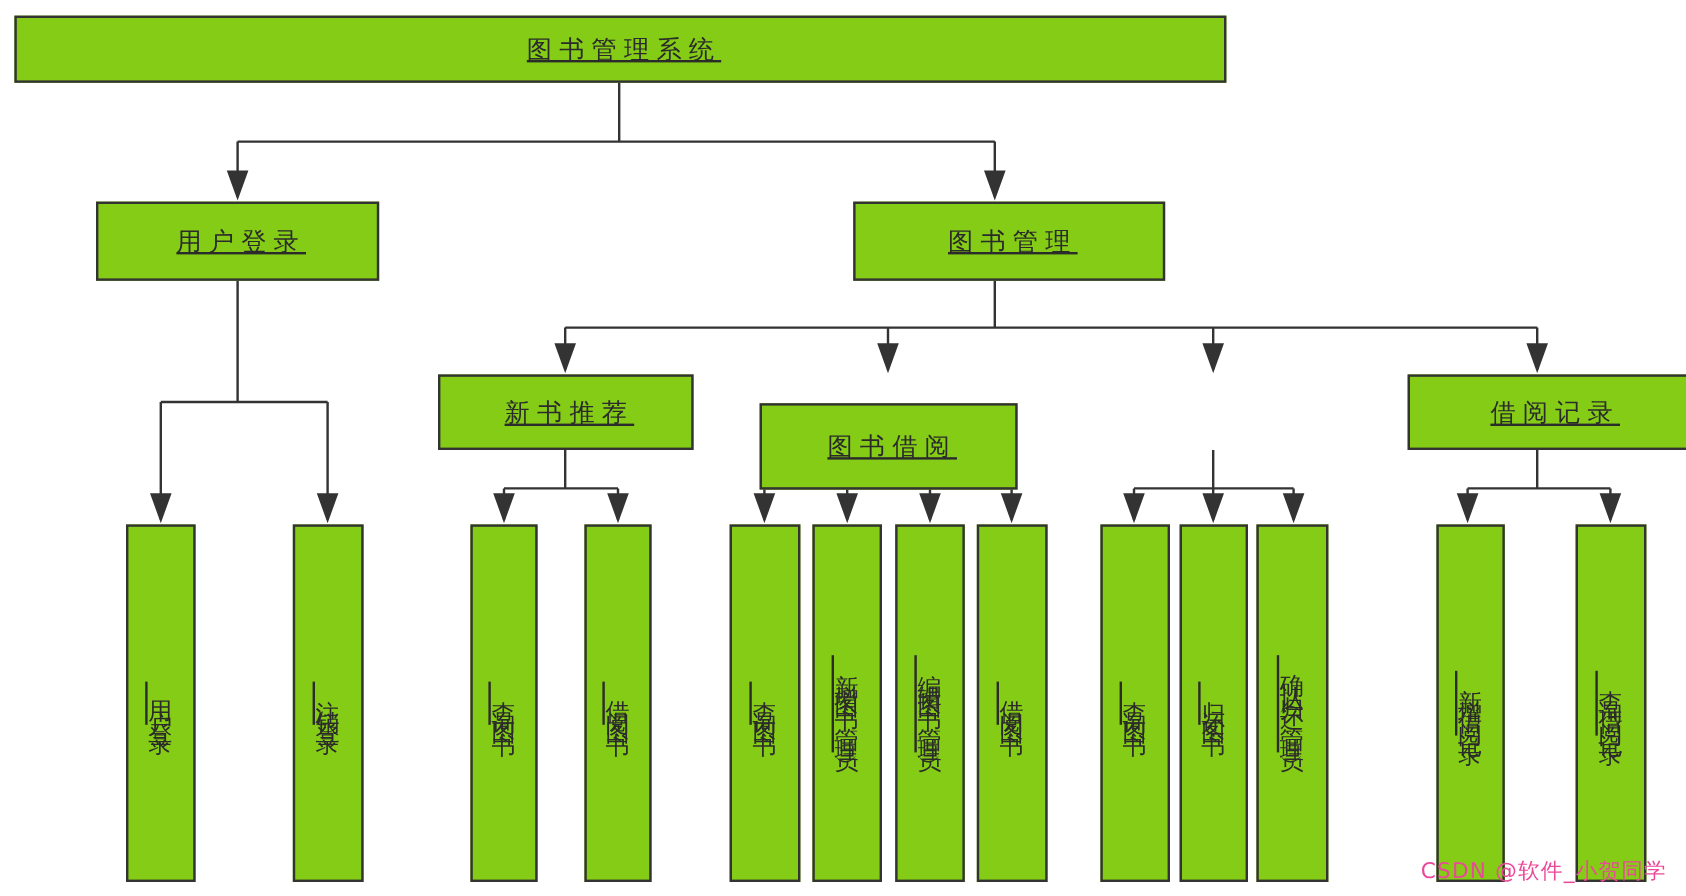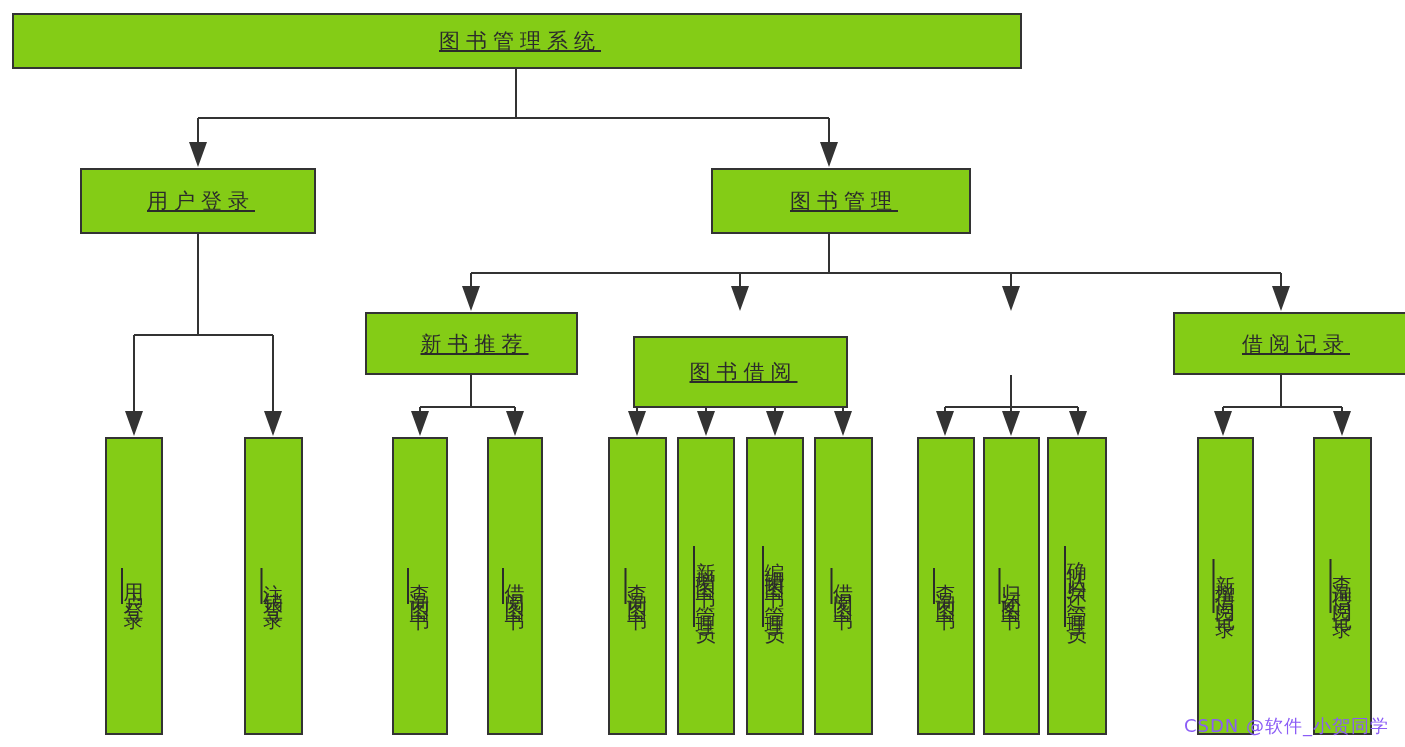--- a/index.html
+++ b/index.html
@@ -44,21 +44,21 @@
     text-indent: 0;
     white-space: normal;
     line-height: 1;
   }
   .watermark {
     position: absolute;
     left: 1184px;
     top: 714px;
     font-size: 18px;
     letter-spacing: 1px;
-    color: #8b5cf6;
+    color: #ec4899;
     z-index: 5;
     white-space: nowrap;
   }
 </style>
 </head>
 <body>
 
 <div id="canvas">
 
   <svg id="connectors" viewBox="0 0 1405 747" xmlns="http://www.w3.org/2000/svg">

